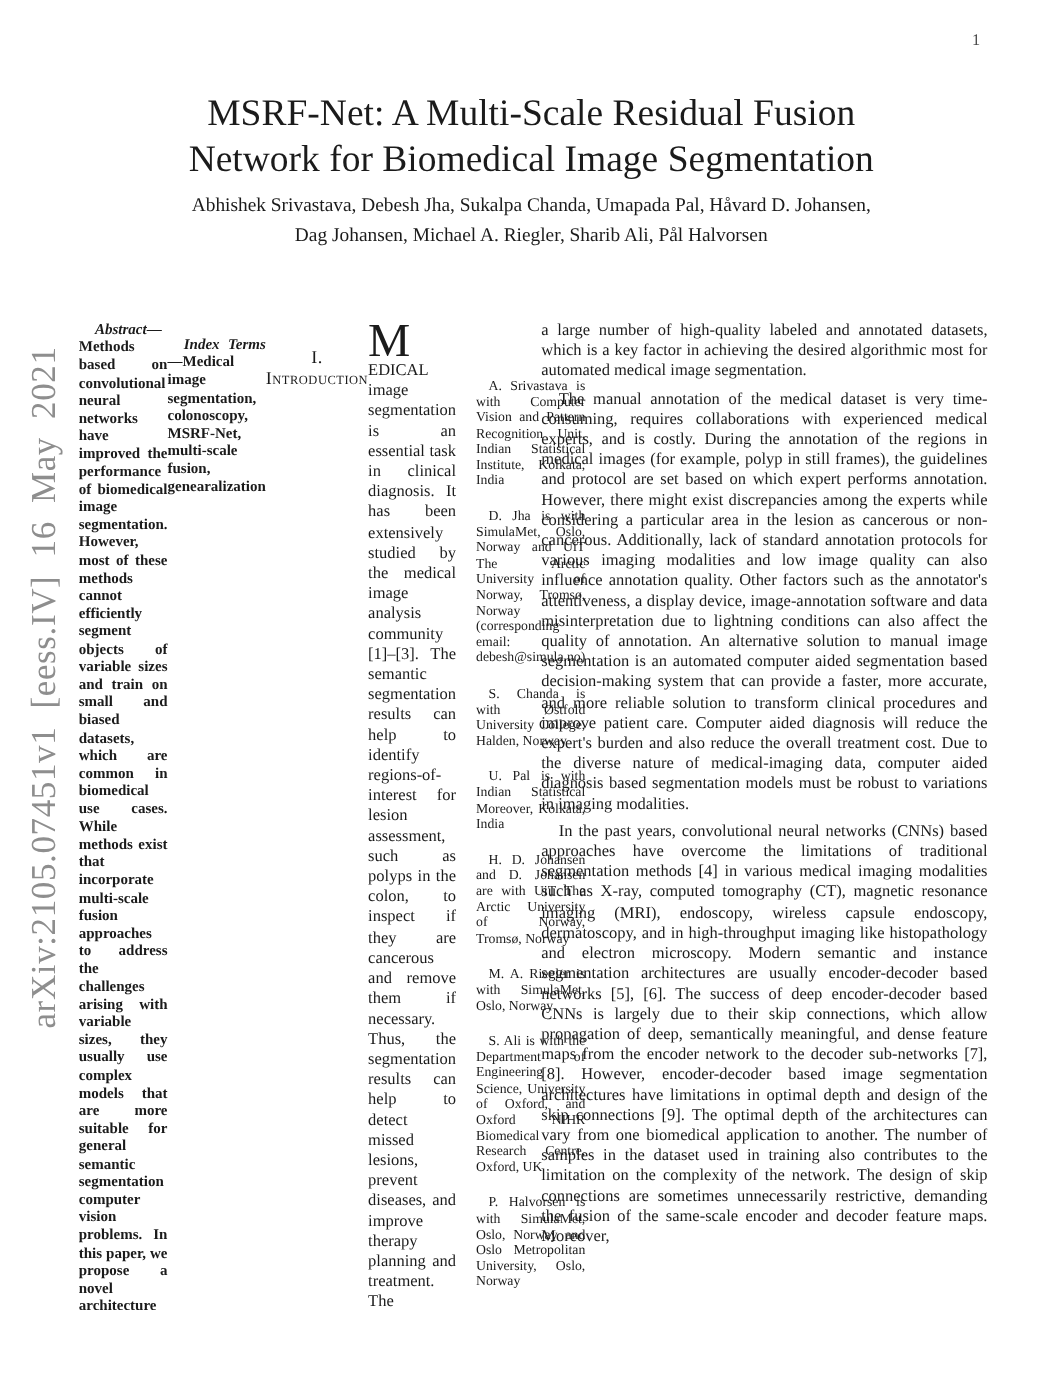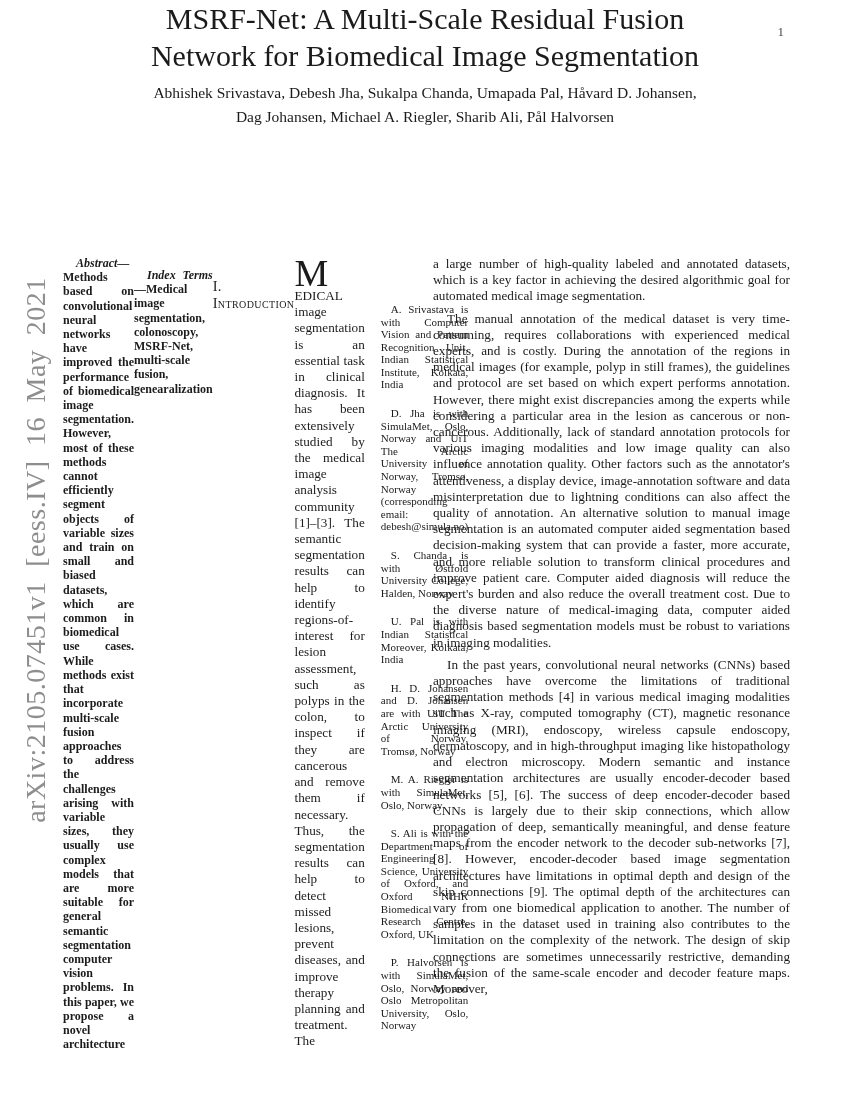--- a/index.html
+++ b/index.html
@@ -24,21 +24,21 @@
     position: absolute;
     top: 550px;
     left: 36px;
     transform: translate(-50%, -50%) rotate(-90deg);
     white-space: nowrap;
     font-size: 28px;
     color: #8e8e8e;
     word-spacing: 7px;
     letter-spacing: 0.5px;
   }
-  .header { text-align: center; }
+  .header { padding-top: 72px; text-align: center; }
   .title {
     margin: 0;
     font-size: 30px;
     line-height: 37px;
     font-weight: normal;
   }
   .authors {
     margin-top: 7px;
     font-size: 15.5px;
     line-height: 24px;
@@ -61,21 +61,21 @@
     margin: 0;
     font-weight: bold;
     font-size: 12px;
     line-height: 14.2px;
     text-indent: 13px;
   }
   .index-terms { margin-top: 12px; }
   .ab-label { font-style: italic; }
   .section-heading {
     margin: 22px 0 11px 0;
-    text-align: left;
+    text-align: center;
     font-weight: normal;
     font-size: 14.5px;
     font-variant: small-caps;
     letter-spacing: 0.4px;
   }
   .body-par {
     margin: 0;
     font-size: 13.2px;
     line-height: 16.2px;
   }
@@ -124,20 +124,20 @@
         <p class="footnote">S. Chanda is with Østfold University College, Halden, Norway</p>
         <p class="footnote">U. Pal is with Indian Statistical Moreover, Kolkata, India</p>
         <p class="footnote">H. D. Johansen and D. Johansen are with UiT The Arctic University of Norway, Tromsø, Norway</p>
         <p class="footnote">M. A. Riegler is with SimulaMet, Oslo, Norway</p>
         <p class="footnote">S. Ali is with the Department of Engineering Science, University of Oxford, and Oxford NIHR Biomedical Research Centre, Oxford, UK</p>
         <p class="footnote">P. Halvorsen is with SimulaMet, Oslo, Norway and Oslo Metropolitan University, Oslo, Norway</p>
       </div>
     </div>
 
     <div class="col col-right">
-      <p class="body-par">a large number of high-quality labeled and annotated datasets, which is a key factor in achieving the desired algorithmic goal for automated medical image segmentation.</p>
+      <p class="body-par">a large number of high-quality labeled and annotated datasets, which is a key factor in achieving the desired algorithmic most for automated medical image segmentation.</p>
       <p class="body-par indent">The manual annotation of the medical dataset is very time-consuming, requires collaborations with experienced medical experts, and is costly. During the annotation of the regions in medical images (for example, polyp in still frames), the guidelines and protocol are set based on which expert performs annotation. However, there might exist discrepancies among the experts while considering a particular area in the lesion as cancerous or non-cancerous. Additionally, lack of standard annotation protocols for various imaging modalities and low image quality can also influence annotation quality. Other factors such as the annotator's attentiveness, a display device, image-annotation software and data misinterpretation due to lightning conditions can also affect the quality of annotation. An alternative solution to manual image segmentation is an automated computer aided segmentation based decision-making system that can provide a faster, more accurate, and more reliable solution to transform clinical procedures and improve patient care. Computer aided diagnosis will reduce the expert's burden and also reduce the overall treatment cost. Due to the diverse nature of medical-imaging data, computer aided diagnosis based segmentation models must be robust to variations in imaging modalities.</p>
       <p class="body-par indent">In the past years, convolutional neural networks (CNNs) based approaches have overcome the limitations of traditional segmentation methods [4] in various medical imaging modalities such as X-ray, computed tomography (CT), magnetic resonance imaging (MRI), endoscopy, wireless capsule endoscopy, dermatoscopy, and in high-throughput imaging like histopathology and electron microscopy. Modern semantic and instance segmentation architectures are usually encoder-decoder based networks [5], [6]. The success of deep encoder-decoder based CNNs is largely due to their skip connections, which allow propagation of deep, semantically meaningful, and dense feature maps from the encoder network to the decoder sub-networks [7], [8]. However, encoder-decoder based image segmentation architectures have limitations in optimal depth and design of the skip connections [9]. The optimal depth of the architectures can vary from one biomedical application to another. The number of samples in the dataset used in training also contributes to the limitation on the complexity of the network. The design of skip connections are sometimes unnecessarily restrictive, demanding the fusion of the same-scale encoder and decoder feature maps. Moreover,</p>
     </div>
 
   </div>
 
 </div>
 
 </body></html>

